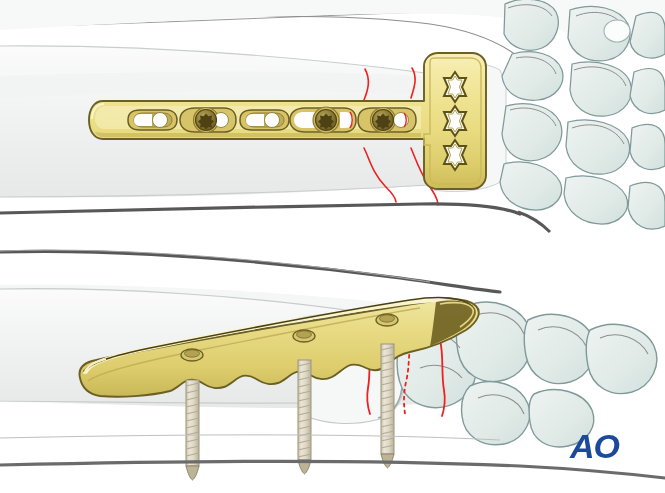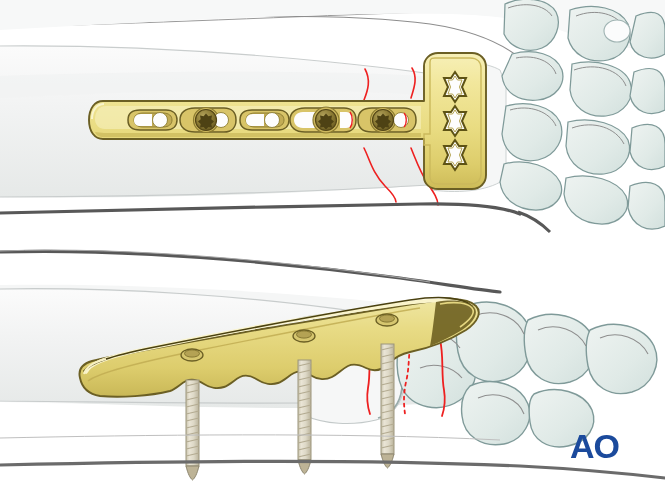--- a/index.html
+++ b/index.html
@@ -1,17 +1,17 @@
 <!DOCTYPE html>
 <html><head>
 <meta charset="utf-8">
 <style>
   html,body{margin:0;padding:0;background:#ffffff;}
   body{font-family:"Liberation Sans", sans-serif;}
-  #stage{position:relative;width:665px;height:493px;overflow:hidden;background:#fef9c3;}
+  #stage{position:relative;width:665px;height:493px;overflow:hidden;background:#fef9c3;font-style:italic;}
   #stage svg{display:block;position:absolute;top:0;left:0;}
   .ao-logo-text{font-family:"Liberation Sans", sans-serif;font-size:34px;font-weight:700;letter-spacing:-1px;fill:#1b4a9c;}
 </style>
 </head>
 <body>
 
 <div id="stage">
 
 <svg width="665" height="493" viewBox="0 0 665 493" xmlns="http://www.w3.org/2000/svg">
 

